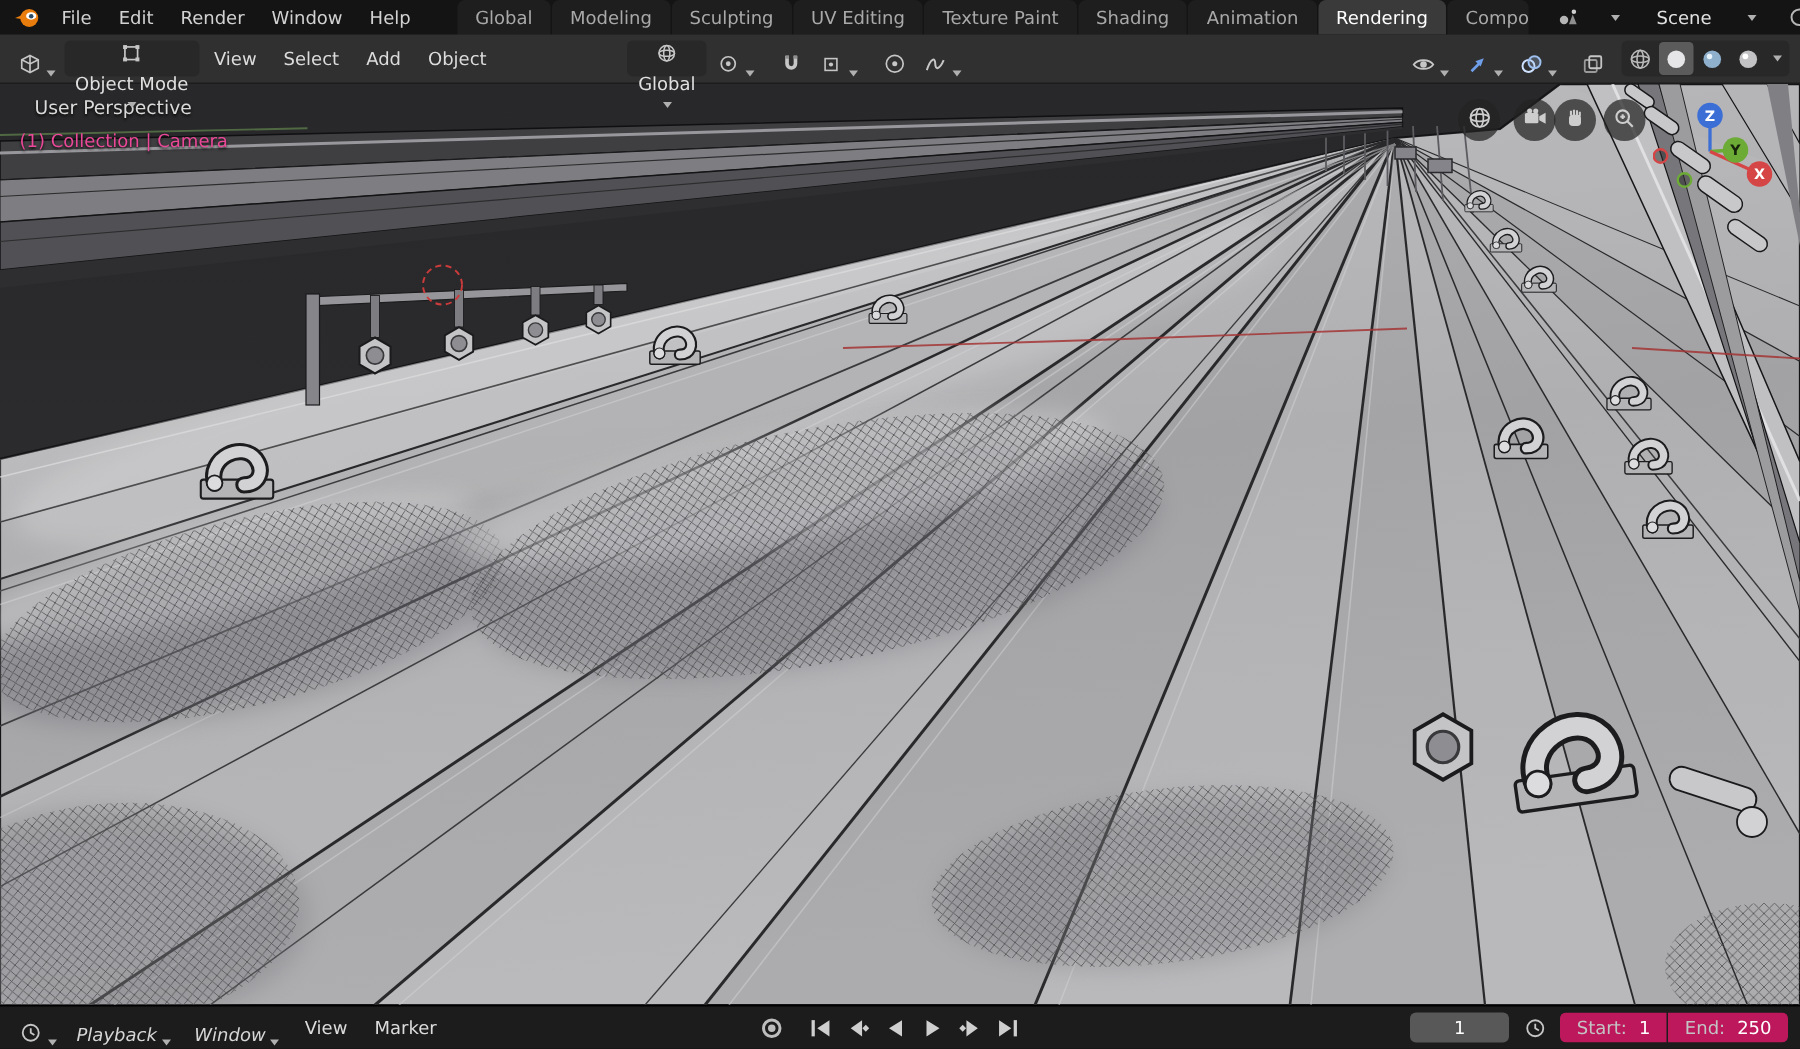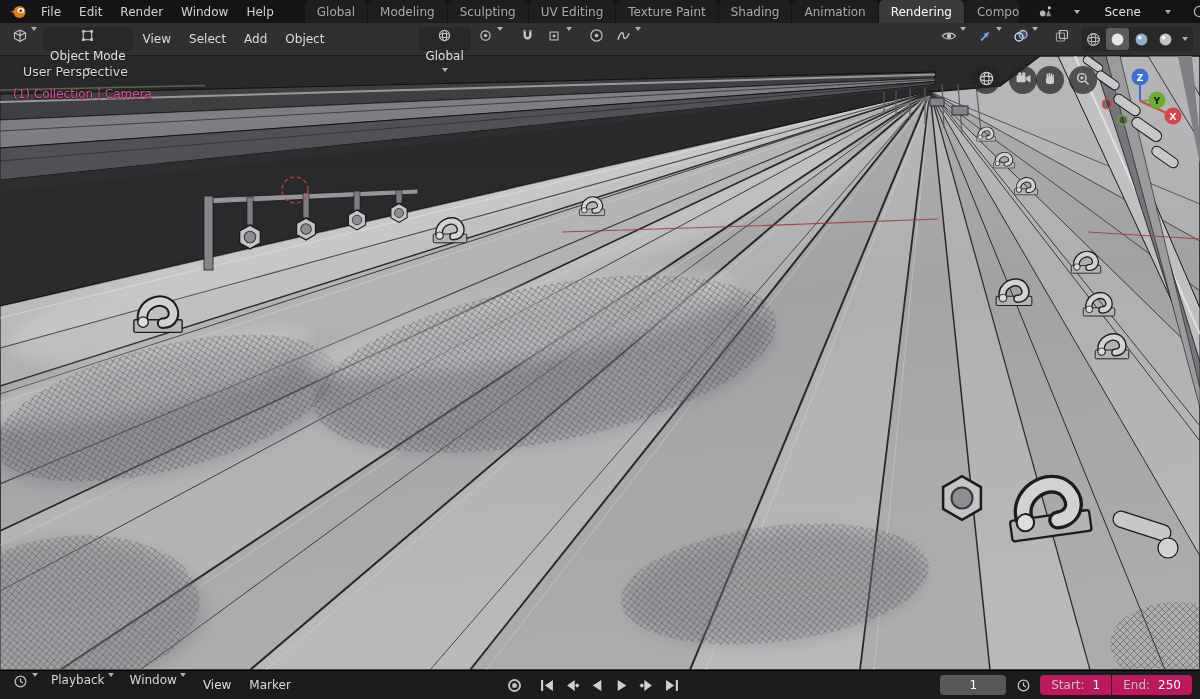--- a/index.html
+++ b/index.html
@@ -19,21 +19,21 @@
   .tab.clipped { max-width:54px; overflow:hidden; }
   .topbar-right { margin-left:auto; display:flex; align-items:center; gap:20px; padding-right:2px; overflow:hidden; white-space:nowrap; }
   .chev { width:0; height:0; border-left:3.5px solid transparent; border-right:3.5px solid transparent;
           border-top:4px solid #b0b0b0; flex-shrink:0; }
 
   
   .vheader { height:33px; background:#303030; display:flex; align-items:center; padding:0 7px; gap:2px;
              border-bottom:1px solid #1c1c1c; position:relative; z-index:3; }
   .hbtn { display:inline-flex; align-items:center; gap:5px; background:#282828; border-radius:4px;
           height:24px; padding:0 7px; color:#e0e0e0; flex-shrink:0;flex-direction:column; }
-  .ibtn { display:inline-flex; align-items:flex-start; gap:3px; height:24px; padding:0 4px; border-radius:4px; flex-shrink:0; }
+  .ibtn { display:inline-flex; align-items:flex-end; gap:3px; height:24px; padding:0 4px; border-radius:4px; flex-shrink:0;font-style:italic; }
   .hmenu { padding:0 8px; height:24px; display:inline-flex; align-items:center; border-radius:4px; color:#dcdcdc; flex-shrink:0; }
   .icn { display:inline-flex; width:17px; height:17px; align-items:center; justify-content:center; flex-shrink:0; }
   .shade-group { display:inline-flex; align-items:center; background:#282828; border-radius:4px; padding:1px; gap:1px; }
   .shade-btn { display:inline-flex; width:23px; height:22px; align-items:center; justify-content:center; border-radius:3px; }
   .shade-btn.active { background:#5b5b5b; }
 
   
   .viewport { position:relative; height:614px; background:#29292b; overflow:hidden; }
   svg.scene { position:absolute; left:0; top:0; }
   .vp-label1 { position:absolute; left:23px; top:8px; font-size:12.5px; color:#dadada; text-shadow:0 1px 2px rgba(0,0,0,.85); }

